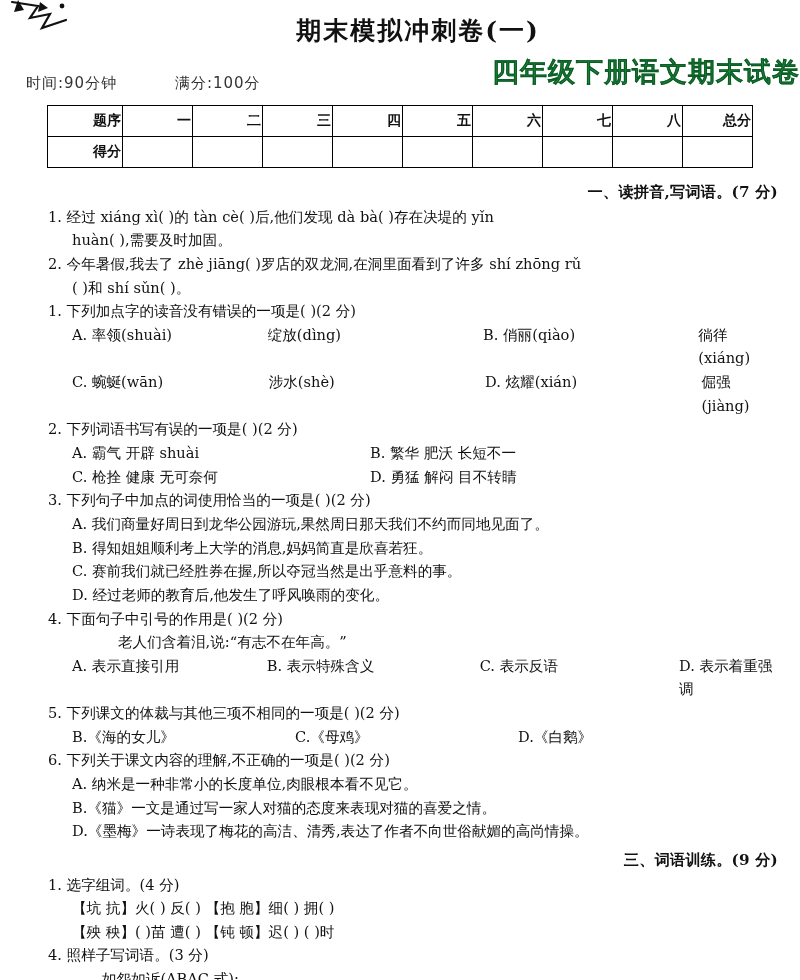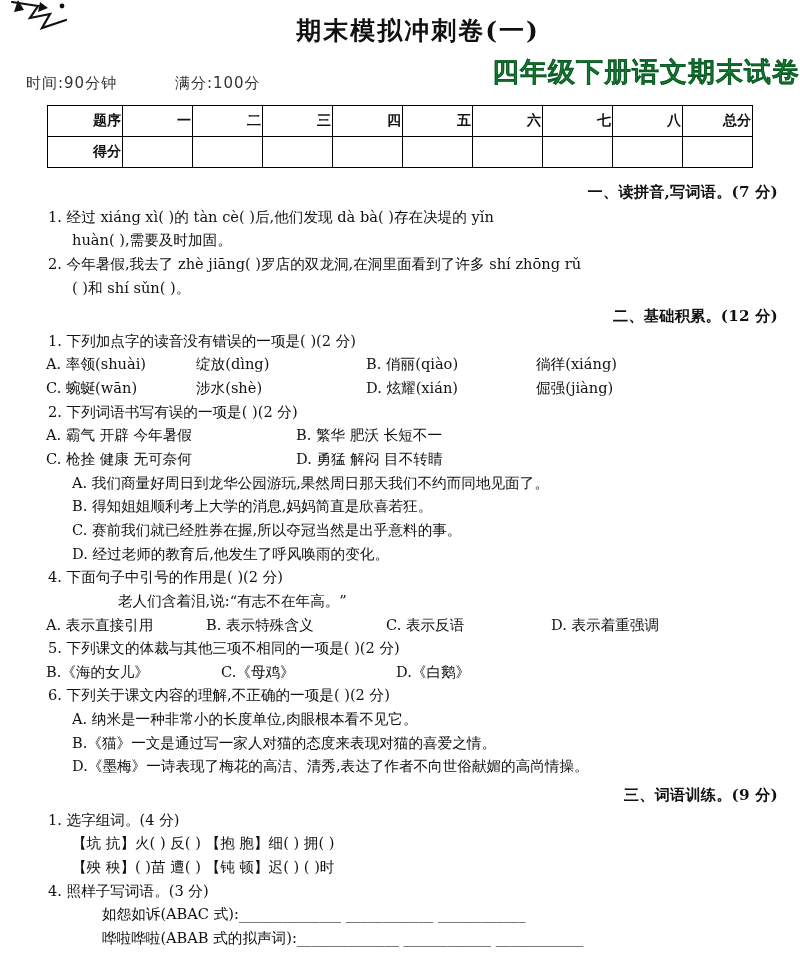--- a/index.html
+++ b/index.html
@@ -98,22 +98,23 @@
   .q {
     margin-left: 26px;
   }
   .sub {
     margin-left: 50px;
   }
   .sub2 {
     margin-left: 80px;
   }
   .opts {
-    margin-left: 24px;
+    margin-left: 50px;
     display: flex;
+    gap: 48px;
   }
   .opts > span { display: inline-block; }
   .quote-line { margin-left: 96px; }
 </style>
 </head>
 <body>
 
 <div class="page">
 
   <svg class="corner-mark" viewBox="0 0 70 36">
@@ -162,46 +163,46 @@
     </table>
 
   <div class="content">
 
     <div class="sect-head">一、读拼音,写词语。(7 分)</div>
     <div class="q">1. 经过 xiáng xì(          )的 tàn cè(          )后,他们发现 dà bà(          )存在决堤的 yǐn</div>
     <div class="sub">huàn(          ),需要及时加固。</div>
     <div class="q">2. 今年暑假,我去了 zhè jiāng(          )罗店的双龙洞,在洞里面看到了许多 shí zhōng rǔ</div>
     <div class="sub">(          )和 shí sǔn(          )。</div>
 
-    <div class="sect-head">二、基础积累。(12 分)</div>
 
     <div class="q">1. 下列加点字的读音没有错误的一项是(        )(2 分)</div>
     <div class="opts">
       <span style="width:150px">A. 率领(shuài)</span>
       <span style="width:170px">绽放(dìng)</span>
       <span style="width:170px">B. 俏丽(qiào)</span>
       <span>徜徉(xiáng)</span>
     </div>
     <div class="opts">
       <span style="width:150px">C. 蜿蜒(wān)</span>
       <span style="width:170px">涉水(shè)</span>
       <span style="width:170px">D. 炫耀(xián)</span>
       <span>倔强(jiàng)</span>
     </div>
 
     <div class="q">2. 下列词语书写有误的一项是(        )(2 分)</div>
     <div class="opts">
-      <span style="width:250px">A. 霸气   开辟    今年暑假</span>
+      <span style="width:250px">A. 霸气   开辟    shuài</span>
       <span>B. 繁华   肥沃   长短不一</span>
     </div>
     <div class="opts">
       <span style="width:250px">C. 枪拴   健康   无可奈何</span>
       <span>D. 勇猛   解闷   目不转睛</span>
     </div>
 
+    <div class="q">3. 下列句子中加点的词使用恰当的一项是(        )(2 分)</div>
     <div class="sub">A. 我们商量好周日到龙华公园游玩,果然周日那天我们不约而同地见面了。</div>
     <div class="sub">B. 得知姐姐顺利考上大学的消息,妈妈简直是欣喜若狂。</div>
     <div class="sub">C. 赛前我们就已经胜券在握,所以夺冠当然是出乎意料的事。</div>
     <div class="sub">D. 经过老师的教育后,他发生了呼风唤雨的变化。</div>
 
     <div class="q">4. 下面句子中引号的作用是(        )(2 分)</div>
     <div class="quote-line">老人们含着泪,说:“有志不在年高。”</div>
     <div class="opts">
       <span style="width:160px">A. 表示直接引用</span>
       <span style="width:180px">B. 表示特殊含义</span>

